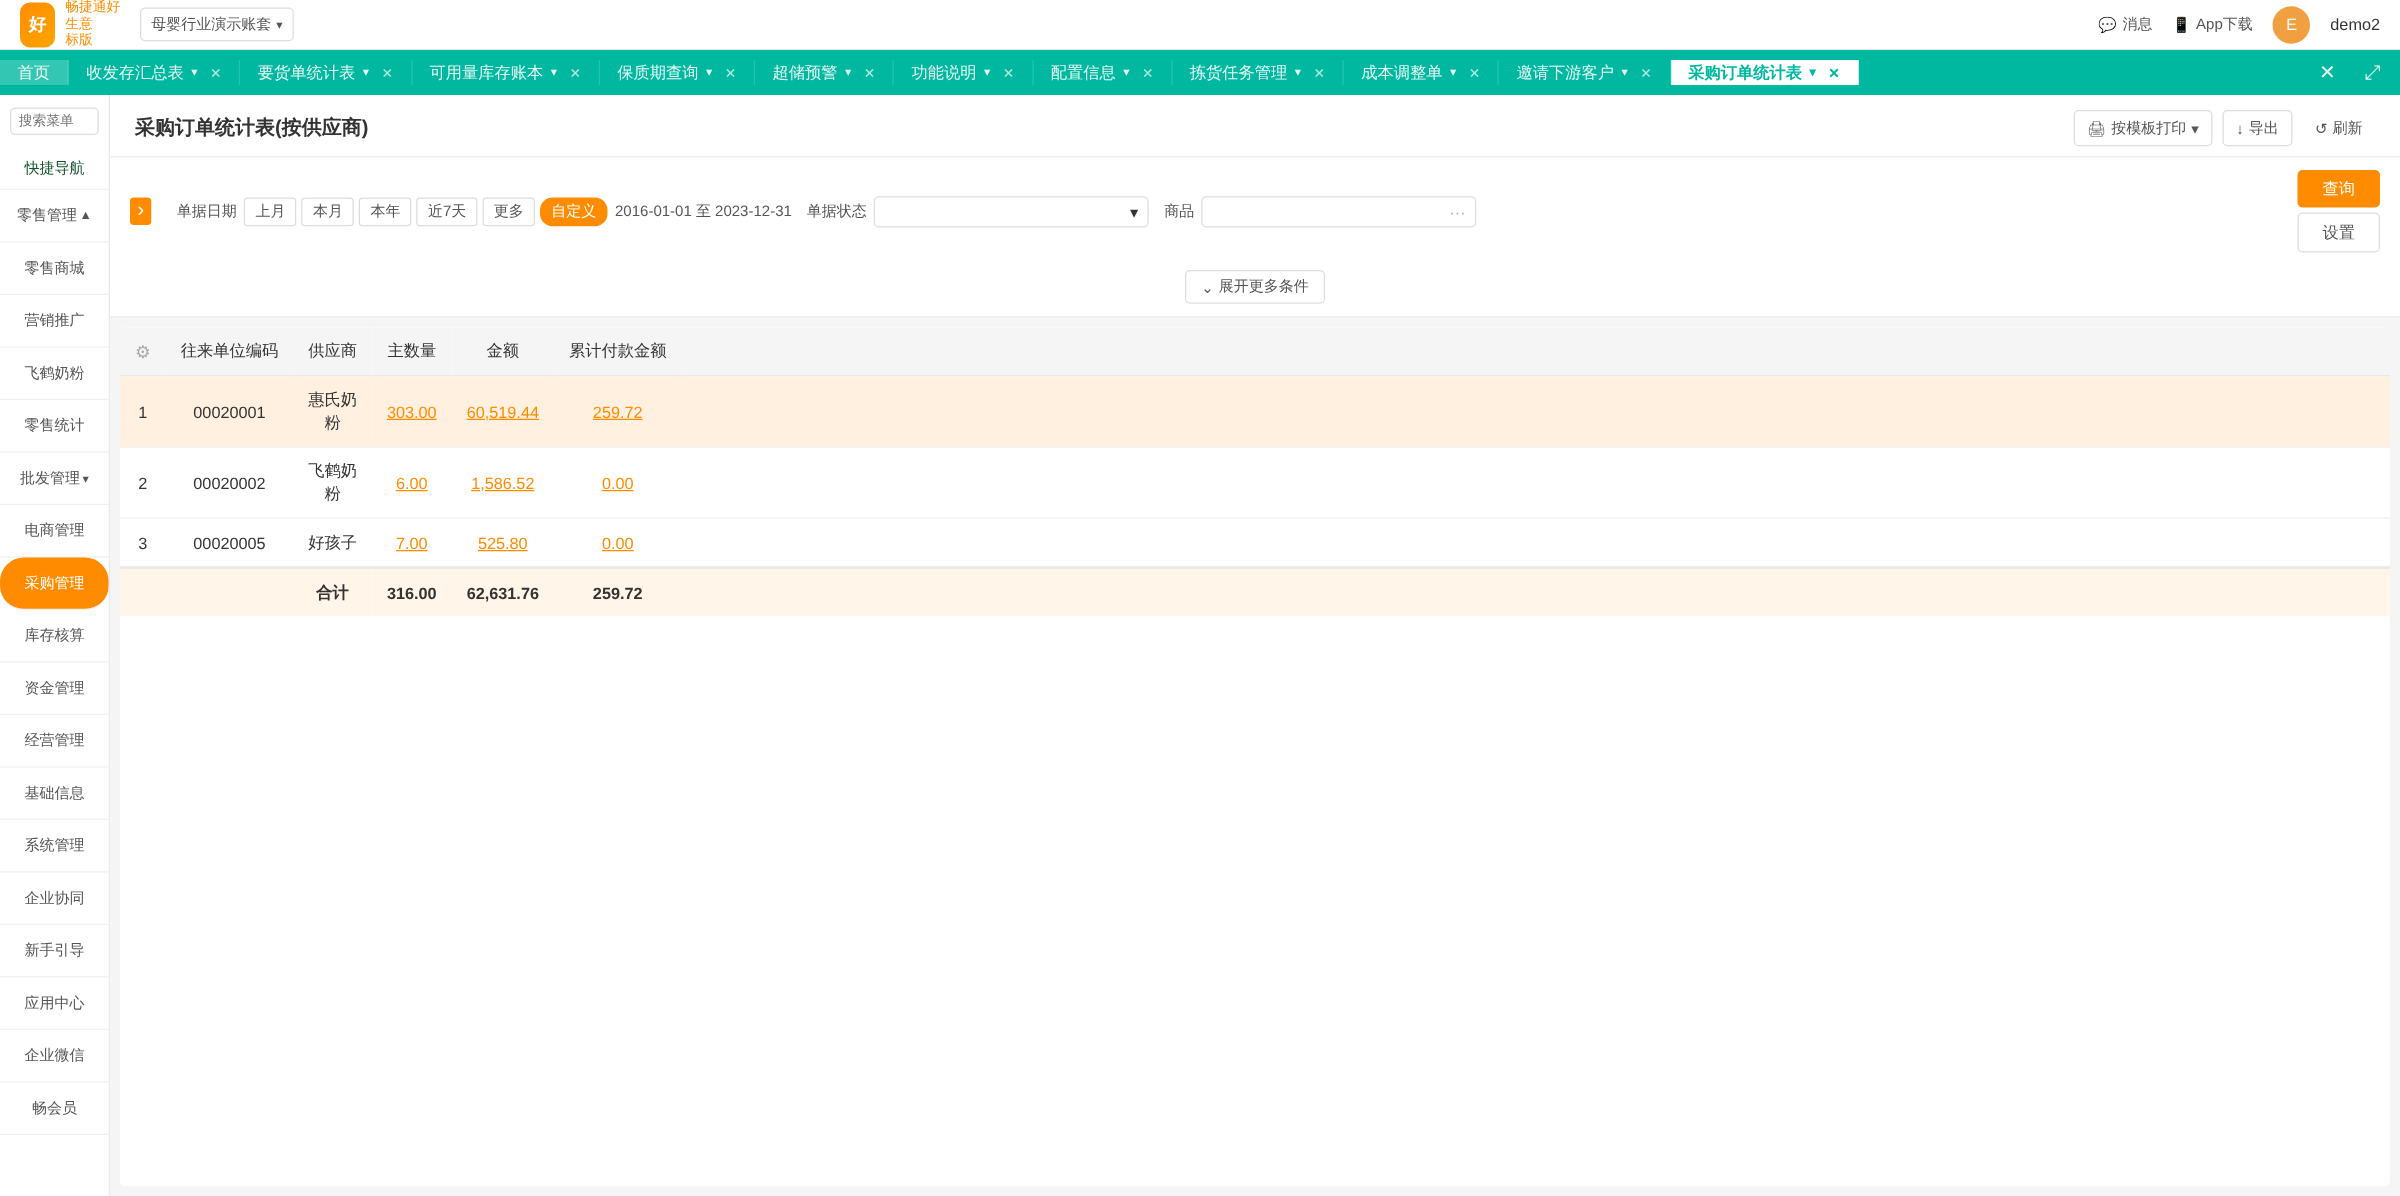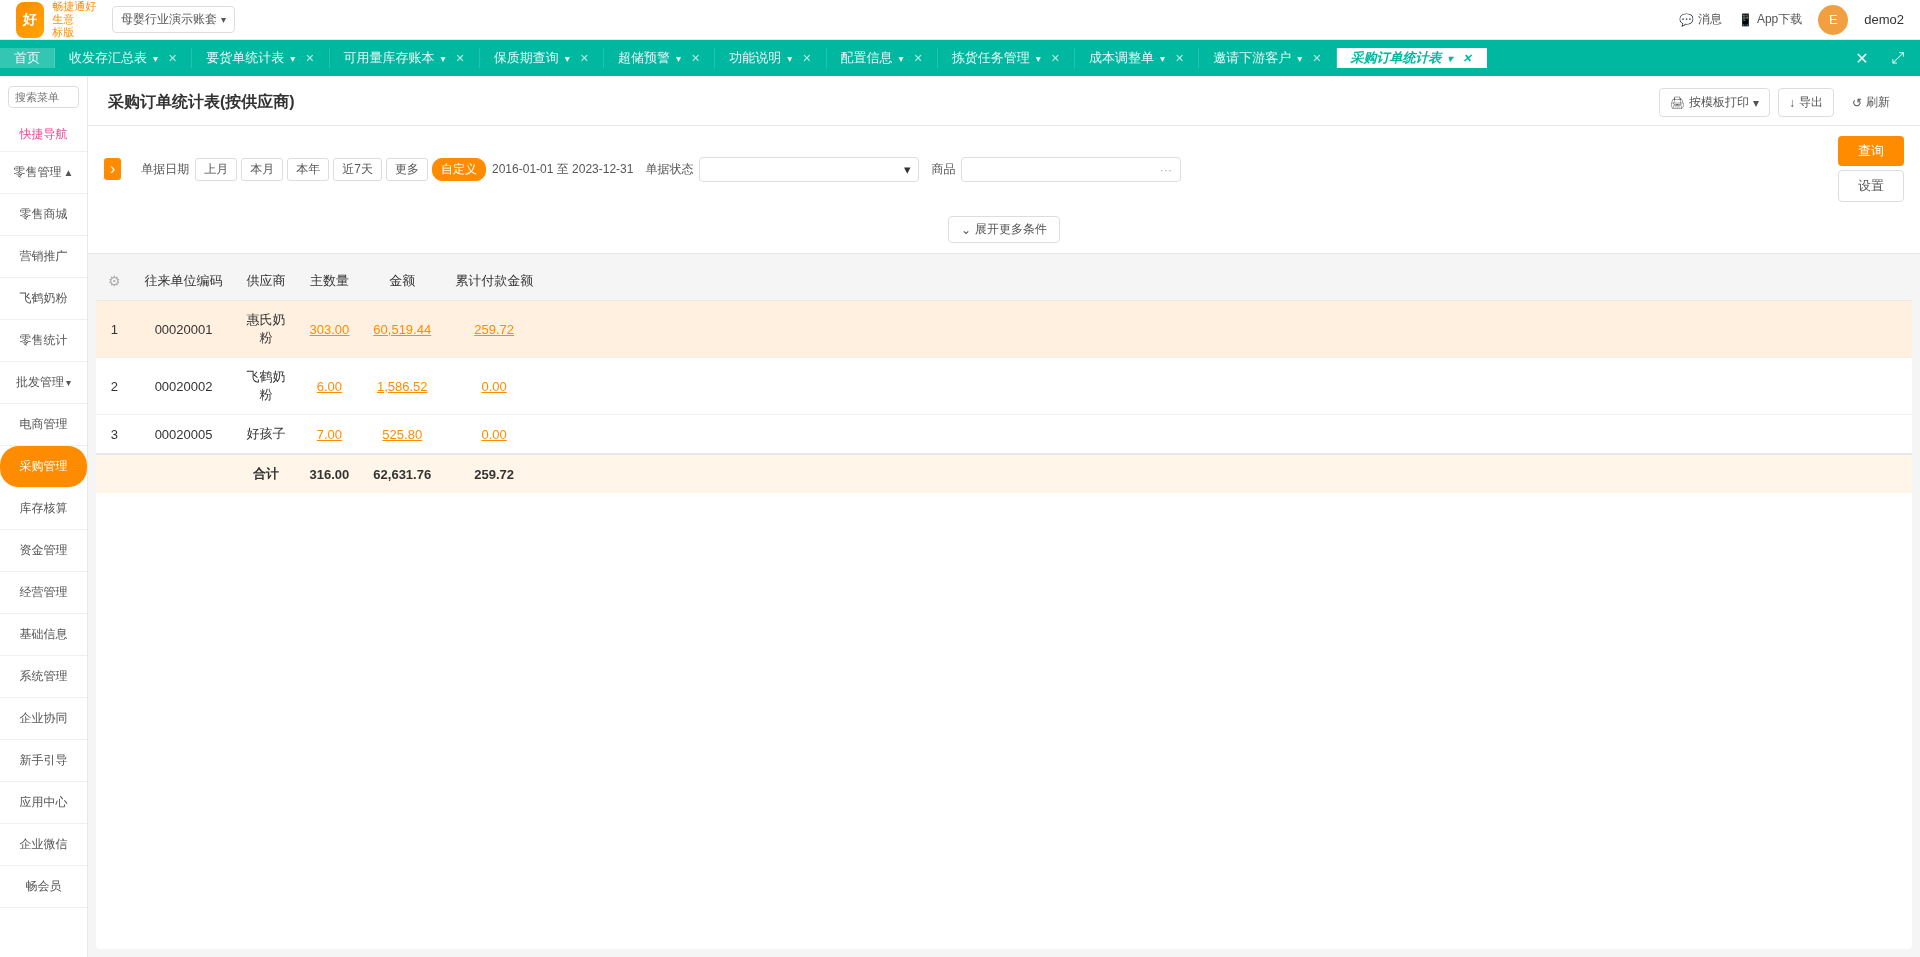--- a/index.html
+++ b/index.html
@@ -13,38 +13,38 @@
     .workspace-selector { display: flex; align-items: center; gap: 4px; padding: 4px 8px; border: 1px solid #ddd; border-radius: 4px; cursor: pointer; color: #555; font-size: 12px; margin-left: 8px; }
     .top-right { position: absolute; right: 16px; display: flex; align-items: center; gap: 16px; }
     .top-btn { display: flex; align-items: center; gap: 4px; color: #555; font-size: 12px; cursor: pointer; }
     .avatar { width: 30px; height: 30px; border-radius: 50%; background: #f0a040; display: flex; align-items: center; justify-content: center; color: white; font-size: 13px; }
     .username { font-size: 13px; color: #333; }
 
     
     .nav-tabs { height: 36px; background: #00b8a0; display: flex; align-items: center; padding: 0 0 0 0; overflow: hidden; }
     .nav-tab { height: 20px; padding: 0 14px; display: flex; align-items: center; gap: 6px; color: rgba(255,255,255,0.9); font-size: 13px; cursor: pointer; white-space: nowrap; border-right: 1px solid rgba(255,255,255,0.15); position: relative; }
     .nav-tab.home { background: rgba(255,255,255,0.2); }
-    .nav-tab.active { background: #fff; color: #00b8a0; font-weight: bold; font-style: italic; }
+    .nav-tab.active { background: #fff; color: #00b8a0; font-weight: bold; }
     .nav-tab .close-x { font-size: 11px; color: rgba(255,255,255,0.7); margin-left: 4px; cursor: pointer; }
     .nav-tab.active .close-x { color: #00b8a0; }
     .nav-tab .dropdown-arrow { font-size: 10px; }
     .nav-end { margin-left: auto; display: flex; align-items: center; gap: 8px; padding-right: 8px; }
     .nav-end-btn { color: rgba(255,255,255,0.9); font-size: 16px; cursor: pointer; width: 28px; height: 28px; display: flex; align-items: center; justify-content: center; }
 
     
     .main-layout { display: flex; height: calc(957px - 76px); }
 
     
     .sidebar { width: 88px; background: #fff; border-right: 1px solid #e8e8e8; display: flex; flex-direction: column; overflow-y: auto; }
     .sidebar-item { padding: 12px 4px; text-align: center; cursor: pointer; color: #555; font-size: 12px; border-bottom: 1px solid #f0f0f0; position: relative; }
     .sidebar-item.active { color: #fff; background: #ff8c00; border-radius: 19px; }
     .sidebar-item.group { display: flex; align-items: center; justify-content: center; gap: 2px; }
     .sidebar-search { padding: 10px 8px; }
     .sidebar-search input { width: 100%; border: 1px solid #ddd; border-radius: 4px; padding: 4px 6px; font-size: 11px; outline: none; }
-    .sidebar-nav-btn { padding: 8px 4px; text-align: center; cursor: pointer; color: #ec4899; font-size: 12px; border-bottom: 1px solid #f0f0f0; font-family: Liberation Serif, serif; }
+    .sidebar-nav-btn { padding: 8px 4px; text-align: center; cursor: pointer; color: #14532d; font-size: 12px; border-bottom: 1px solid #f0f0f0; font-family: Liberation Serif, serif; }
 
     
     .content { flex: 1; display: flex; flex-direction: column; overflow: hidden; background: #f5f5f5; }
 
     
     .page-header { background: #fff; padding: 12px 20px 8px; border-bottom: 1px solid #e8e8e8; display: flex; align-items: center; justify-content: space-between; }
     .page-title { font-size: 16px; font-weight: bold; color: #333; }
     .header-actions { display: flex; align-items: center; gap: 8px; }
     .btn-template { display: flex; align-items: center; gap: 4px; padding: 5px 10px; border: 1px solid #ddd; border-radius: 4px; background: #fff; cursor: pointer; font-size: 12px; color: #555; }
     .btn-export { display: flex; align-items: center; gap: 4px; padding: 5px 10px; border: 1px solid #ddd; border-radius: 4px; background: #fff; cursor: pointer; font-size: 12px; color: #555; }

